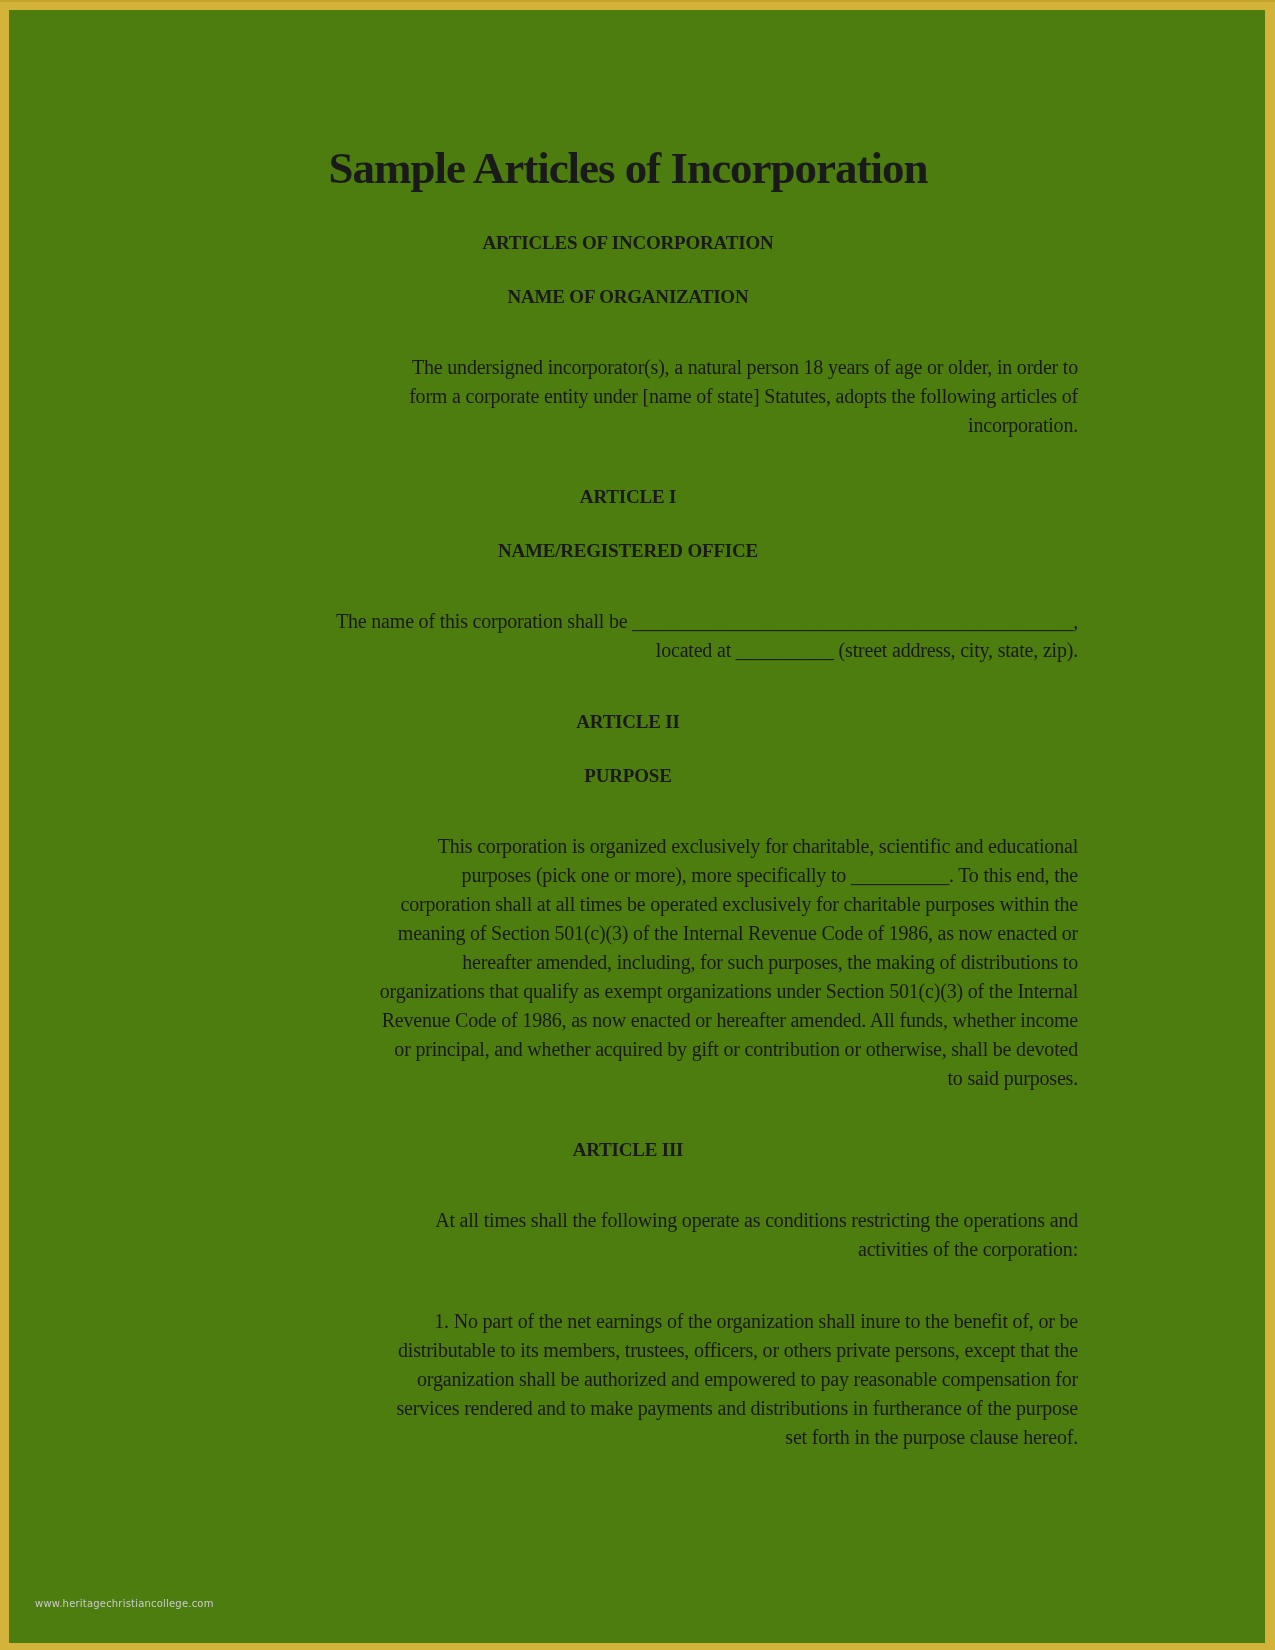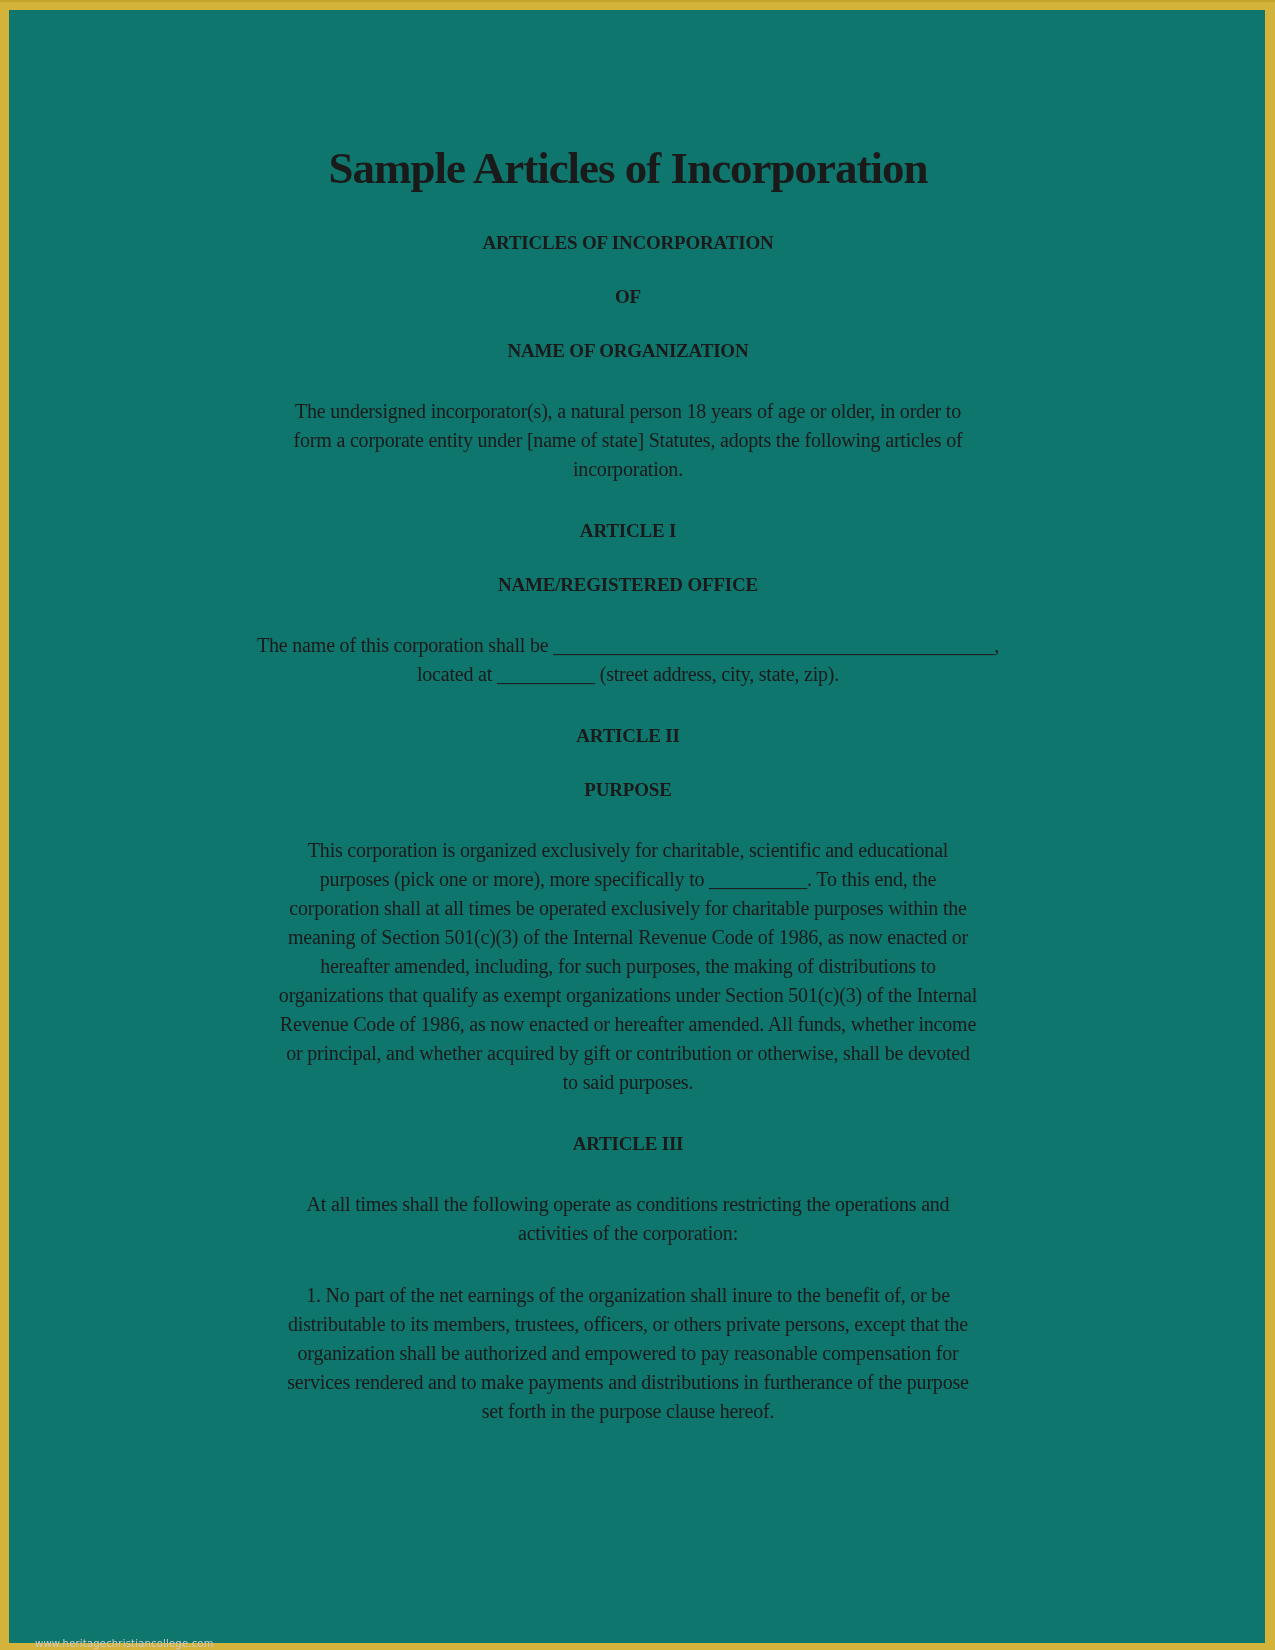--- a/index.html
+++ b/index.html
@@ -10,21 +10,21 @@
     font-family:"Liberation Serif","DejaVu Serif",serif;
     overflow:hidden;
   }
   .frame-top-edge{
     position:absolute;top:0;left:0;width:1275px;height:2px;
     background:#c5a42c;
   }
   .page{
     position:absolute;
     top:10px;left:9px;right:10px;bottom:7px;
-    background:#0f766e;
+    background:#4d7c0f;
     color:#1a1a1a;
   }
   .doc{
     margin:0 187px 0 169px; 
     letter-spacing:-0.2px;
   }
   .doc-title{
     margin:130px 0 0 0;
     text-align:center;
     font-size:45px;
@@ -37,47 +37,45 @@
     font-size:19px;
     line-height:27px;
     margin:27px 0;
   }
   .h-bold{font-weight:bold;}
   .h-reg{font-weight:bold;}
   .h-first{margin-top:33px;}
   .para{
     font-size:20px;
     line-height:29px;
-    margin:33px 0;
+    margin:43px 0;
     white-space:pre-line;
-    text-align:center;
+    text-align:right;
   }
   .watermark{
     position:absolute;
     left:26px;top:1588px;
     font-family:"DejaVu Sans","Liberation Sans",sans-serif;
     font-size:10px;
     color:#cccccc;
     letter-spacing:0.2px;
-    margin-top:40px;
   }
 </style>
 </head>
 <body>
 
 <div class="frame-top-edge"></div>
 
 <div class="page">
   <div class="doc">
 
     <div class="doc-title">Sample Articles of Incorporation</div>
 
     <div class="h-bold h-first">ARTICLES OF INCORPORATION</div>
 
-    <div class="h-bold">OF</div>
 
     <div class="h-bold">NAME OF ORGANIZATION</div>
 
     <div class="para">The undersigned incorporator(s), a natural person 18 years of age or older, in order to
 form a corporate entity under [name of state] Statutes, adopts the following articles of
 incorporation.</div>
 
     <div class="h-reg">ARTICLE I</div>
 
     <div class="h-reg">NAME/REGISTERED OFFICE</div>

